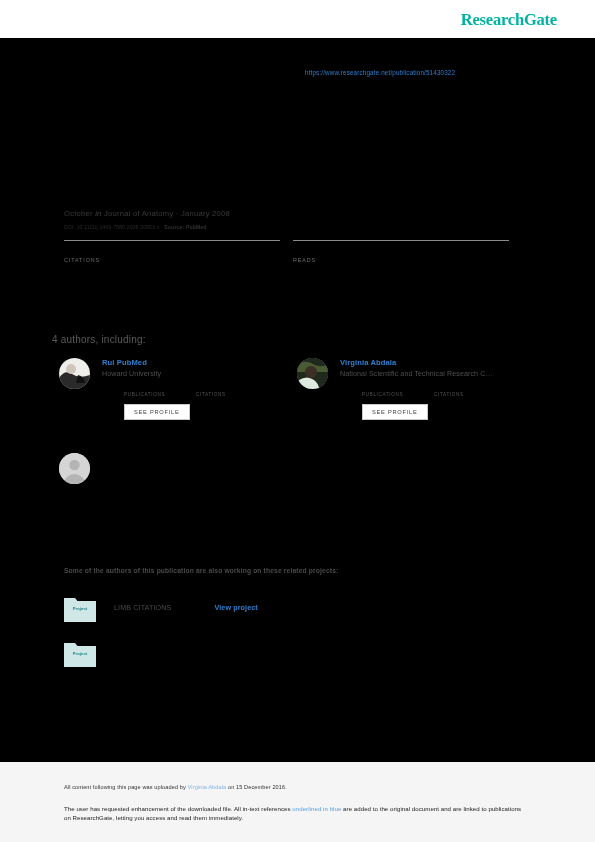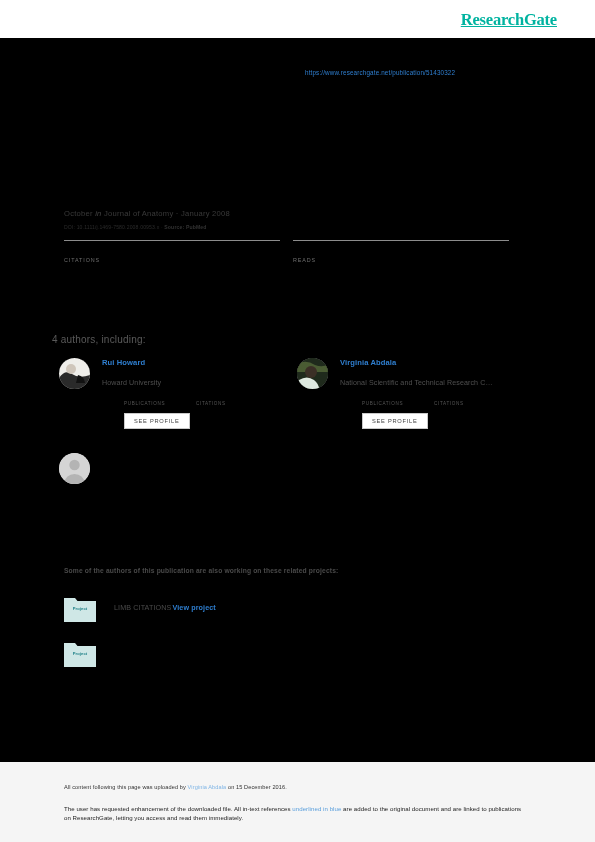--- a/index.html
+++ b/index.html
@@ -29,21 +29,20 @@
   .rg-logo {
     position: absolute;
     right: 38px;
     top: 10px;
     font-family: "Liberation Serif", serif;
     font-weight: bold;
     font-size: 16.5px;
     letter-spacing: -0.2px;
     color: #00b3a0;
     white-space: nowrap;
-    text-decoration: underline;
   }
 
   .rg-url {
     position: absolute;
     left: 305px;
     top: 69px;
     font-size: 6.3px;
     color: #2f7fd0;
     letter-spacing: 0.15px;
     white-space: nowrap;
@@ -136,21 +135,21 @@
   .author-body { margin-left: 43px; }
 
   .author-name {
     font-size: 7.6px;
     font-weight: bold;
     color: #2f7fd0;
     letter-spacing: 0.1px;
     white-space: nowrap;
   }
   .author-affil {
-    margin-top: 12px;
+    margin-top: 3px;
     font-size: 7.1px;
     color: #4f4f4f;
     letter-spacing: 0.1px;
     white-space: nowrap;
     overflow: hidden;
   }
 
   .author-stats {
     margin-top: 5px;
     margin-left: 22px;
@@ -226,20 +225,21 @@
     top: 8px;
     font-size: 7.2px;
     color: #4a4a4a;
     letter-spacing: 0.1px;
     white-space: nowrap;
   }
   .project-text .view {
     color: #2f7fd0;
     font-weight: bold;
     margin-left: 1px;
+    padding-left: 42px;
   }
 
   
   .footer {
     position: absolute;
     left: 0;
     top: 762px;
     width: 595px;
     height: 80px;
     background: #f5f5f5;
@@ -306,21 +306,21 @@
   <div class="avatar">
     <svg viewBox="0 0 31 31" xmlns="http://www.w3.org/2000/svg">
       <rect width="31" height="31" fill="#1d1d1d"></rect>
       <circle cx="15.5" cy="15.5" r="15.5" fill="#efeeea"></circle>
       <path d="M0 20 q6 -9 13 -4 q7 5 18 1 v14 h-31z" fill="#2a2a2a"></path>
       <circle cx="12" cy="11" r="5" fill="#cfc6bb"></circle>
       <path d="M19 17 q6 1 7 8 h-9z" fill="#111"></path>
     </svg>
   </div>
   <div class="author-body">
-    <div class="author-name">Rui Howard</div>
+    <div class="author-name">Rui PubMed</div>
     <div class="author-affil">Howard University</div>
     <div class="author-stats">
       <div class="astat">
         <div class="astat-value"></div>
         <div class="astat-label">PUBLICATIONS</div>
       </div>
       <div class="astat">
         <div class="astat-value"></div>
         <div class="astat-label">CITATIONS</div>
       </div>

